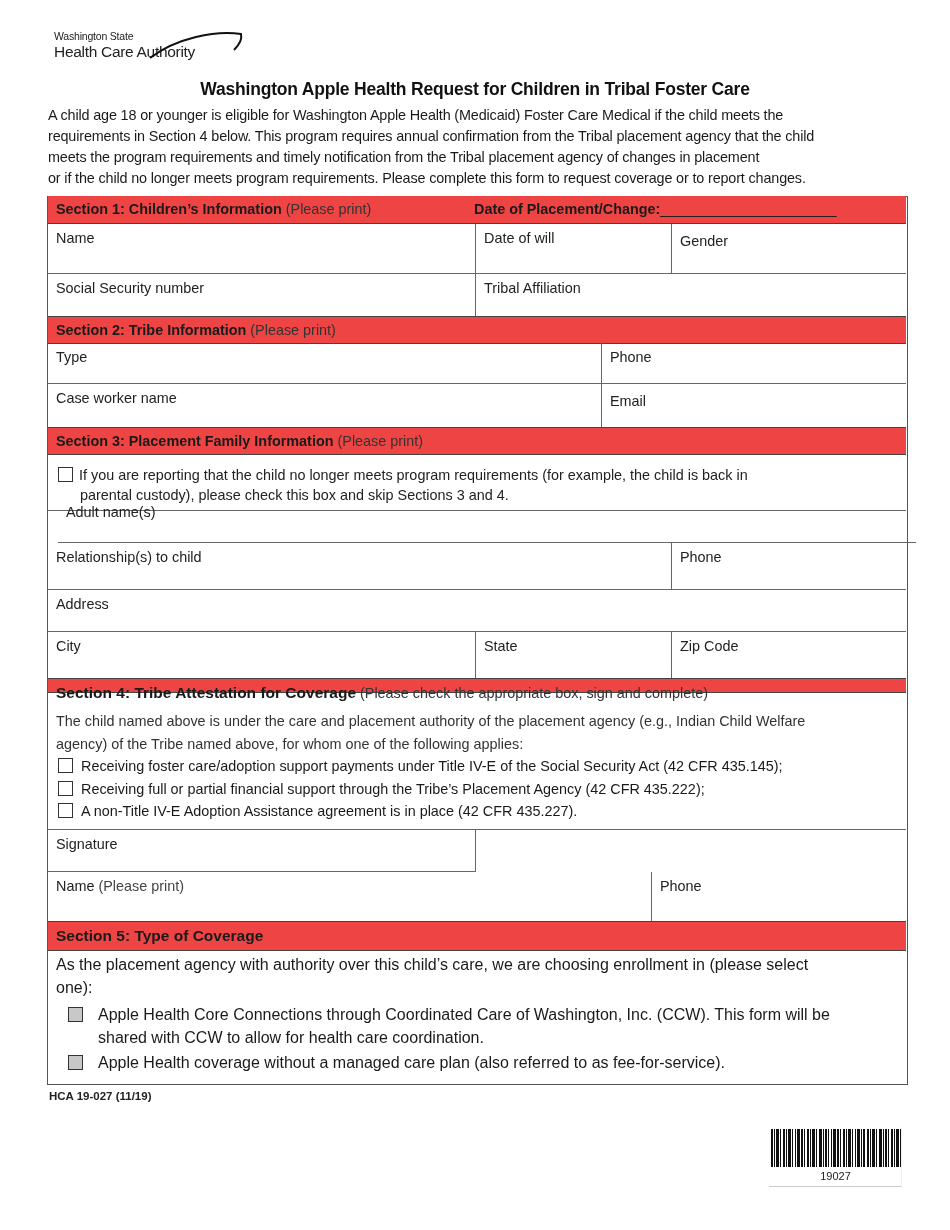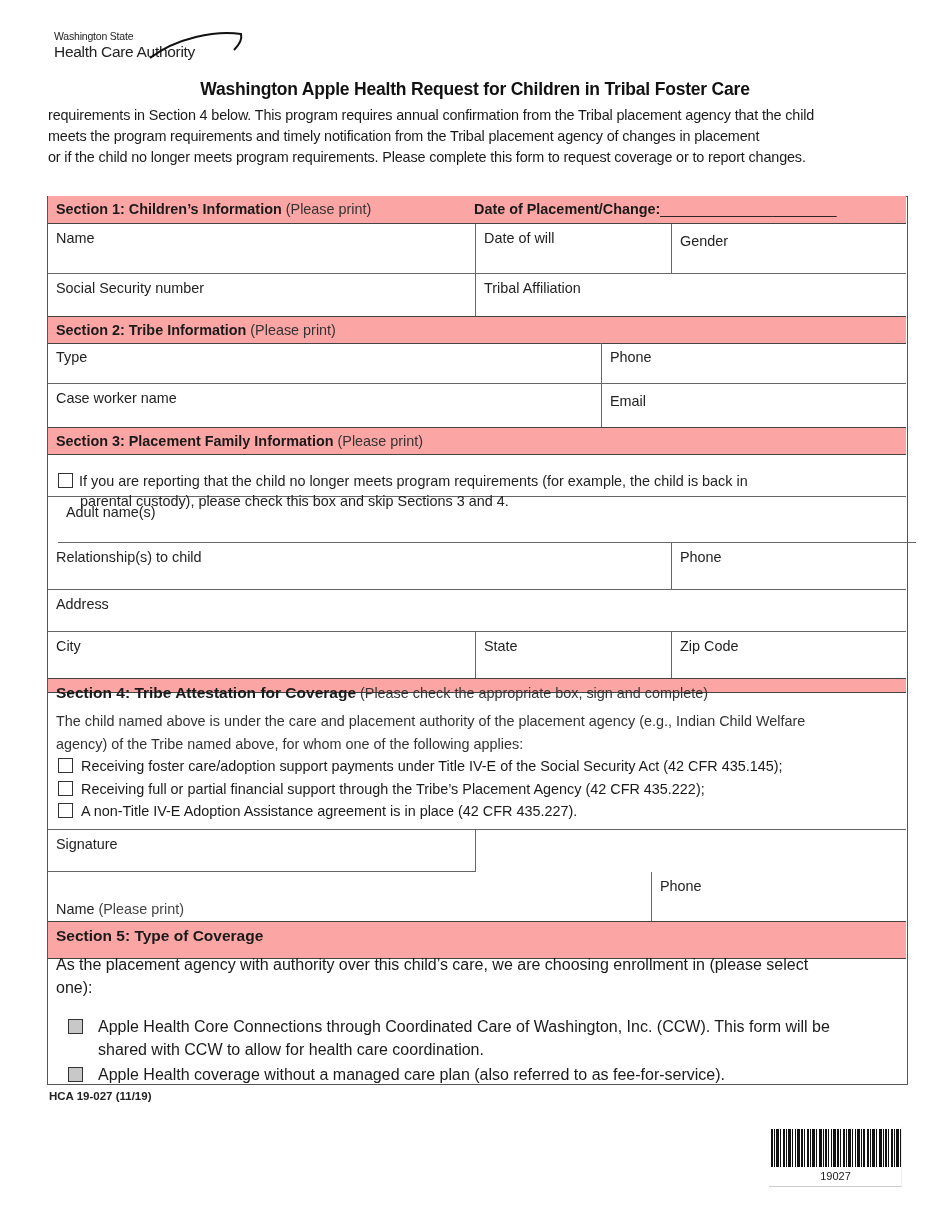--- a/index.html
+++ b/index.html
@@ -9,21 +9,21 @@
   .logo { position: absolute; left: 54px; top: 28px; width: 190px; height: 36px; }
   .logo .l1 { position: absolute; left: 0; top: 2px; font-size: 10.5px; letter-spacing: -0.2px; color: #222; }
   .logo .l2 { position: absolute; left: 0; top: 15px; font-size: 15.5px; letter-spacing: -0.3px; color: #222; }
   .logo svg { position: absolute; left: 92px; top: 0; }
 
   .title { position: absolute; left: 0; width: 950px; top: 79px; text-align: center; font-weight: bold; font-size: 17.5px; letter-spacing: -0.2px; color: #111; }
   .intro { position: absolute; left: 48px; width: 900px; top: 105px; font-size: 14.4px; line-height: 21px; white-space: nowrap; overflow: hidden; letter-spacing: -0.15px; color: #1a1a1a; }
   .intro div { height: 21px; }
 
   .form { position: absolute; left: 47px; top: 196px; width: 861px; height: 889px; border: 1.5px solid #555; }
-  .hdr { position: absolute; left: 0; width: 858px; background: #fca5a5; border-bottom: 1.5px solid #444; border-top: 1.5px solid #444; font-size: 14.4px; padding-left: 8px; line-height: 26px; color: #1a1a1a; }
+  .hdr { position: absolute; left: 0; width: 858px; background: #ef4444; border-bottom: 1.5px solid #444; border-top: 1.5px solid #444; font-size: 14.4px; padding-left: 8px; line-height: 26px; color: #1a1a1a; }
   .hdr b { font-weight: bold; }
   .hdr .sub { font-weight: normal; color: #333; }
   .cell { position: absolute; border-bottom: 1px solid #666; font-size: 14.4px; padding: 6px 0 0 8px; color: #222; }
   .vline { position: absolute; width: 1px; background: #666; }
   .cb { display: inline-block; width: 15px; height: 15px; border: 1.3px solid #333; background: #fff; vertical-align: -2px; }
   .cb.gray { background: #c8c8c8; border-color: #333; }
   .footer-code { position: absolute; left: 49px; top: 1090px; font-size: 11.5px; font-weight: bold; color: #222; }
   .barcode { position: absolute; left: 769px; top: 1127px; width: 133px; height: 60px; border-bottom: 1px solid #ccc; border-right: 1px solid #eee; }
   .barcode .bars { position: absolute; left: 2px; top: 2px; width: 130px; height: 38px; }
   .barcode .num { position: absolute; left: 0; width: 133px; top: 43px; text-align: center; font-size: 11px; color: #222; }
@@ -35,20 +35,21 @@
   <span class="l1">Washington State</span>
   <span class="l2">Health Care Authority</span>
   <svg width="100" height="36" viewBox="0 0 100 36">
     <path d="M4 30 C 30 10, 70 2, 95 6 C 96 10, 94 16, 88 22" stroke="#111" stroke-width="2" fill="none"></path>
   </svg>
 </div>
 
 <div class="title">Washington Apple Health Request for Children in Tribal Foster Care</div>
 
 <div class="intro">
+  <div>A child age 18 or younger is eligible for Washington Apple Health (Medicaid) Foster Care Medical if the child meets the</div>
   <div>requirements in Section 4 below. This program requires annual confirmation from the Tribal placement agency that the child</div>
   <div>meets the program requirements and timely notification from the Tribal placement agency of changes in placement</div>
   <div>or if the child no longer meets program requirements. Please complete this form to request coverage or to report changes.</div>
 </div>
 
 <div class="form">
 
   <div class="hdr" style="top:-1.5px; border-top:none; height:28px;">
     <b>Section 1: Children’s Information</b>
     <span class="sub">(Please print)</span>
@@ -76,21 +77,21 @@
   <div class="cell" style="left:554px; top:146px; width:304px; height:41px;"><span>Phone</span></div>
 
   <div class="cell" style="left:0; top:187px; width:553px; height:44px; border-bottom:none;"><span>Case worker name</span></div>
   <div class="cell" style="left:554px; top:187px; width:304px; height:44px; border-bottom:none; padding-top:9px;"><span>Email</span></div>
 
   <div class="hdr" style="top:230px; height:28px;">
     <b>Section 3: Placement Family Information</b>
     <span class="sub">(Please print)</span>
   </div>
 
-  <div class="cell" style="left:0; top:258px; width:858px; height:42px; padding-top:16px; line-height:20px;">
+  <div class="cell" style="left:0; top:258px; width:858px; height:56px; padding-top:10px; line-height:20px;">
     <div>
       <span class="cb" style="margin-left:2px; margin-right:6px;"></span><span>If you are reporting that the child no longer meets program requirements (for example, the child is back in</span>
     </div>
     <div style="padding-left:24px;">parental custody), please check this box and skip Sections 3 and 4.</div>
   </div>
 
   <div class="cell" style="left:0; top:303px; width:858px; height:43px; padding-top:4px;margin-left:10px;"><span>Adult name(s)</span></div>
 
   <div class="cell" style="left:0; top:346px; width:623px; height:47px;"><span>Relationship(s) to child</span></div>
   <div class="vline" style="left:623px; top:346px; height:47px;"></div>
@@ -113,32 +114,32 @@
     <div>The child named above is under the care and placement authority of the placement agency (e.g., Indian Child Welfare</div>
     <div>agency) of the Tribe named above, for whom one of the following applies:</div>
     <div><span class="cb" style="margin-left:2px; margin-right:8px;"></span><span style="color:#1a1a1a;">Receiving foster care/adoption support payments under Title IV-E of the Social Security Act (42 CFR 435.145);</span></div>
     <div><span class="cb" style="margin-left:2px; margin-right:8px;"></span><span style="color:#1a1a1a;">Receiving full or partial financial support through the Tribe’s Placement Agency (42 CFR 435.222);</span></div>
     <div><span class="cb" style="margin-left:2px; margin-right:8px;"></span><span style="color:#1a1a1a;">A non-Title IV-E Adoption Assistance agreement is in place (42 CFR 435.227).</span></div>
   </div>
 
   <div class="cell" style="left:0; top:633px; width:427px; height:42px;"><span>Signature</span></div>
   <div class="vline" style="left:427px; top:633px; height:42px;"></div>
 
-  <div class="cell" style="left:0; top:675px; width:603px; height:50px; border-bottom:none;margin-top:23px;"><span>Name</span> <span style="color:#444;">(Please print)</span></div>
+  <div class="cell" style="left:0; top:675px; width:603px; height:50px; border-bottom:none;"><span>Name</span> <span style="color:#444;">(Please print)</span></div>
   <div class="vline" style="left:603px; top:675px; height:50px;"></div>
   <div class="cell" style="left:604px; top:675px; width:254px; height:50px; border-bottom:none;"><span>Phone</span></div>
 
-  <div class="hdr" style="top:724px; height:38px; line-height:28px;">
+  <div class="hdr" style="top:724px; height:30px; line-height:28px;">
     <b style="font-size:15.5px;">Section 5: Type of Coverage</b>
   </div>
 
   <div style="position:absolute; left:8px; top:756px; width:845px; font-size:16px; line-height:23px; color:#1a1a1a;">
     <div>As the placement agency with authority over this child’s care, we are choosing enrollment in (please select</div>
     <div>one):</div>
-    <div style="margin-top:16px; position:relative; padding-left:42px;">
+    <div style="margin-top:4px; position:relative; padding-left:42px;">
       <span class="cb gray" style="position:absolute; left:12px; top:4px;"></span>
       <div>Apple Health Core Connections through Coordinated Care of Washington, Inc. (CCW).  This form will be</div>
       <div>shared with CCW to allow for health care coordination.</div>
     </div>
     <div style="margin-top:2px; position:relative; padding-left:42px;">
       <span class="cb gray" style="position:absolute; left:12px; top:4px;"></span>
       <div>Apple Health coverage without a managed care plan (also referred to as fee-for-service).</div>
     </div>
   </div>
 </div>

